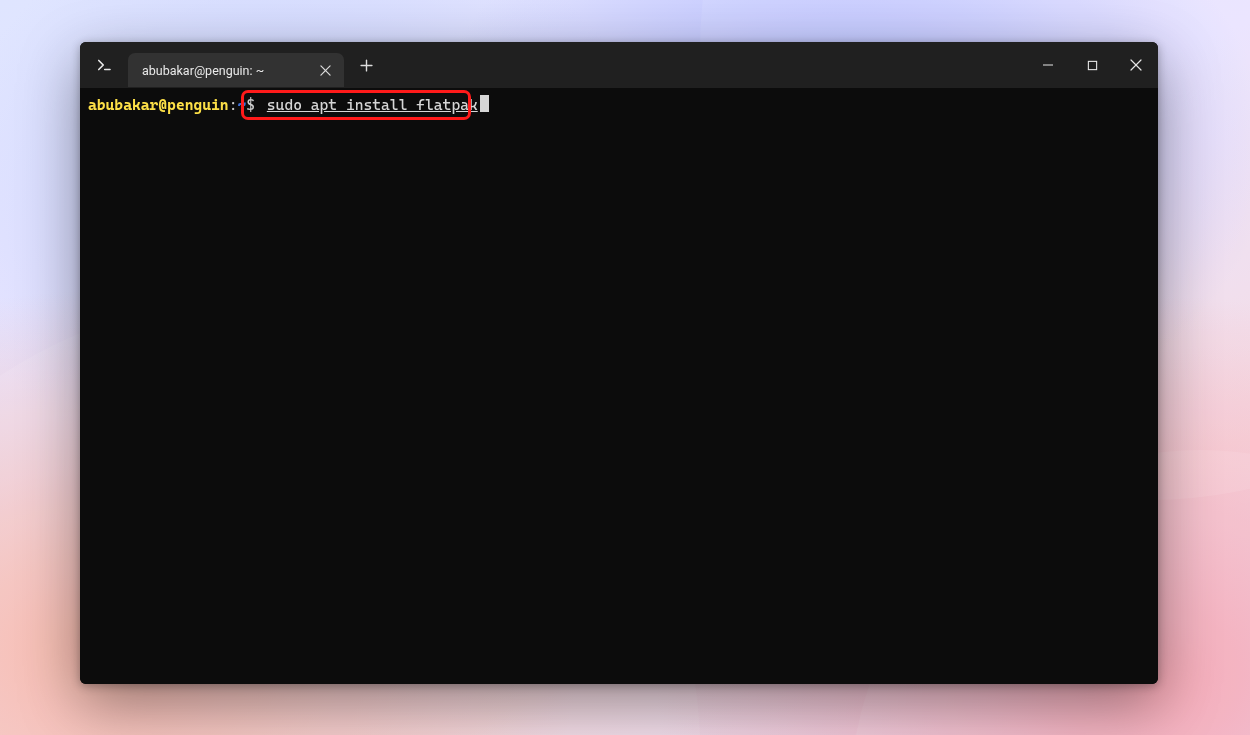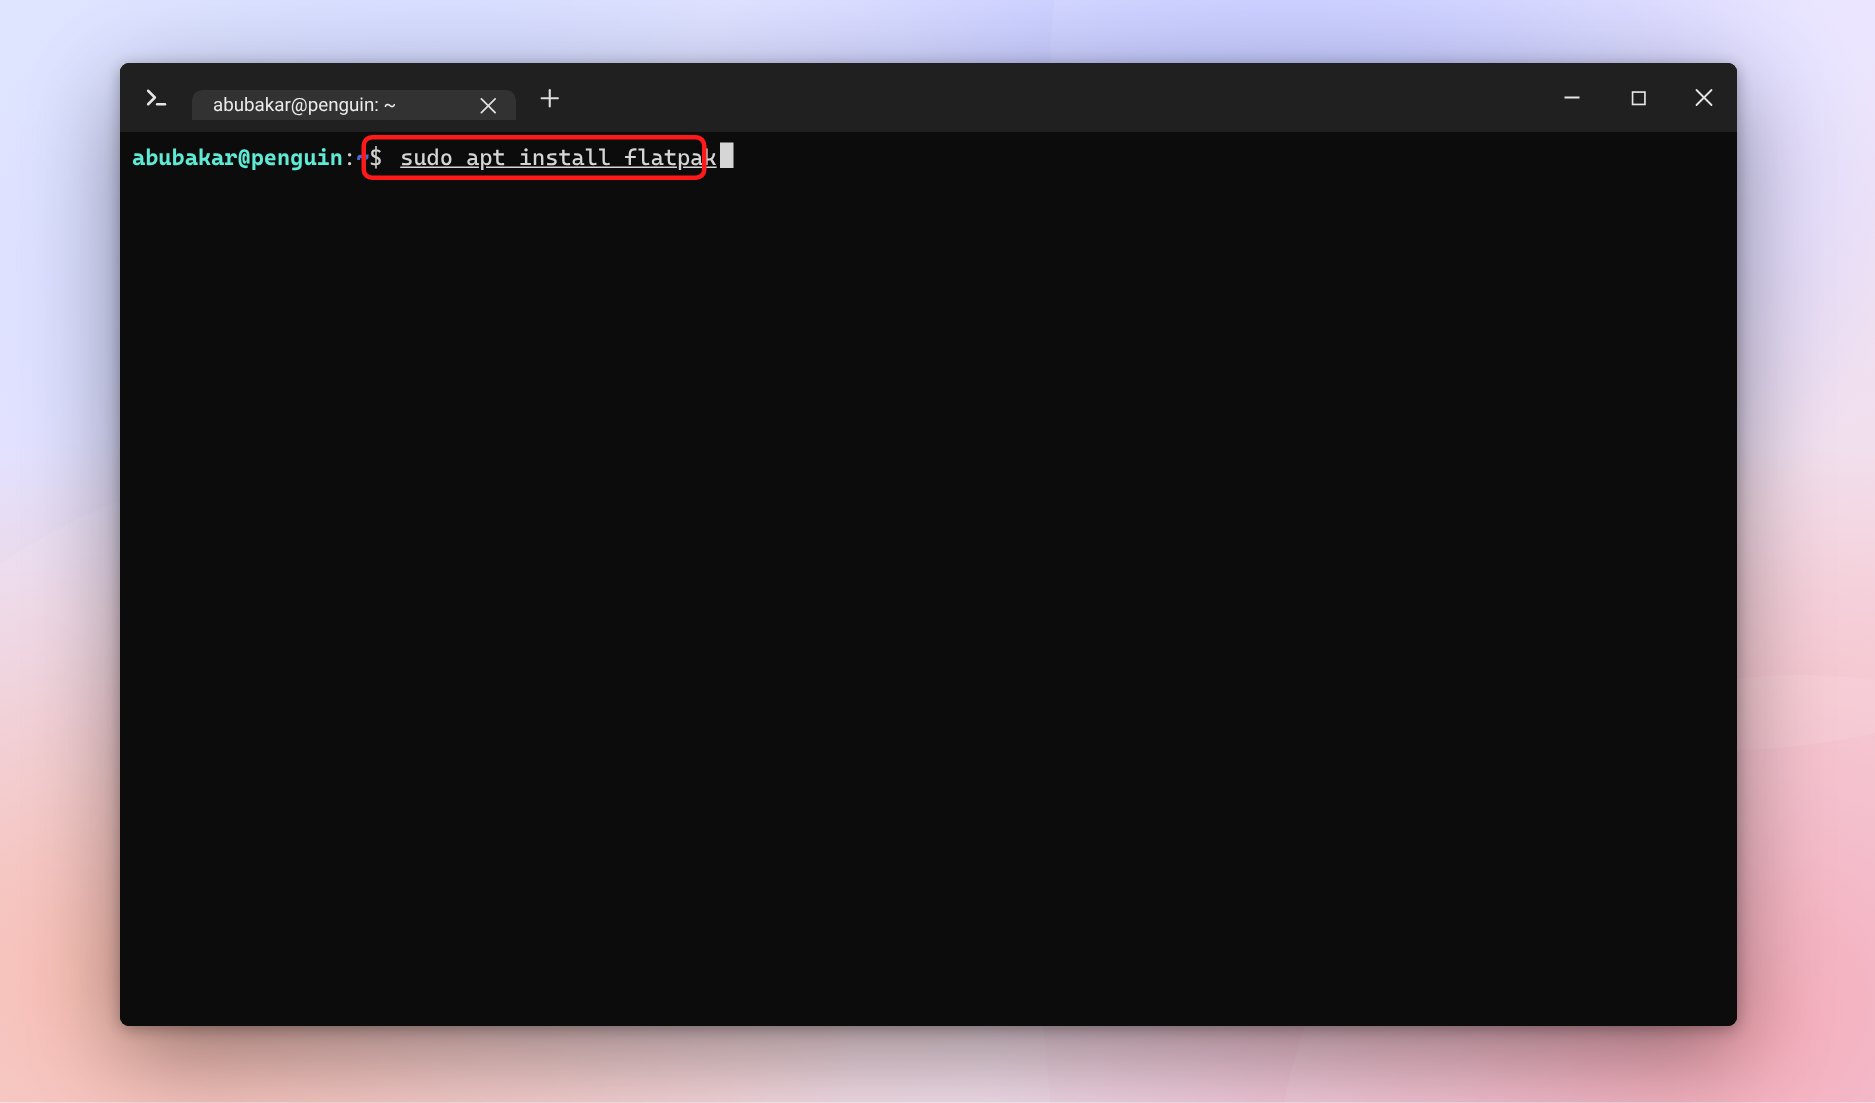--- a/index.html
+++ b/index.html
@@ -52,21 +52,21 @@
   }
   .tb-icon {
     width:48px;
     display:flex;
     align-items:center;
     justify-content:center;
     height:100%;
   }
   .tab {
     background: #323232;
-    height: 20px;
+    height: 34px;
     margin-top: 10px;
     border-radius: 7px 7px 0 0;
     display: flex;
     align-items: center;
     padding: 0 10px 0 14px;
     gap: 14px;
     min-width: 216px;
     box-sizing:border-box;
   }
   .tab-title { color: #eaeaea; font-size: 12.5px; white-space: nowrap; }
@@ -82,21 +82,21 @@
     flex:1;
     background:#0c0c0c;
     font-family: "Cascadia Mono", Consolas, "Liberation Mono", monospace;
     font-size:15px;
     line-height:22px;
     padding: 6px 8px;
     color:#cccccc;
     position:relative;
   }
   .line { white-space: pre; }
-  .user-host { color:#5eead4; font-weight:700;text-align:right; }
+  .user-host { color:#fde047; font-weight:700;text-align:right; }
   .path-sep  { color:#cfcfcf; }
   .path      { color:#3d6ed6; font-weight:700; }
   .dollar    { color:#cfcfcf; }
   .cmd       { color:#d6d6d6; position:relative; padding: 1px 0px 1px 3px; text-decoration: underline; }
   .hl-box {
     position:absolute;
     border: 3px solid #ff1a1a;
     border-radius: 7px;
     pointer-events: none;
   }

